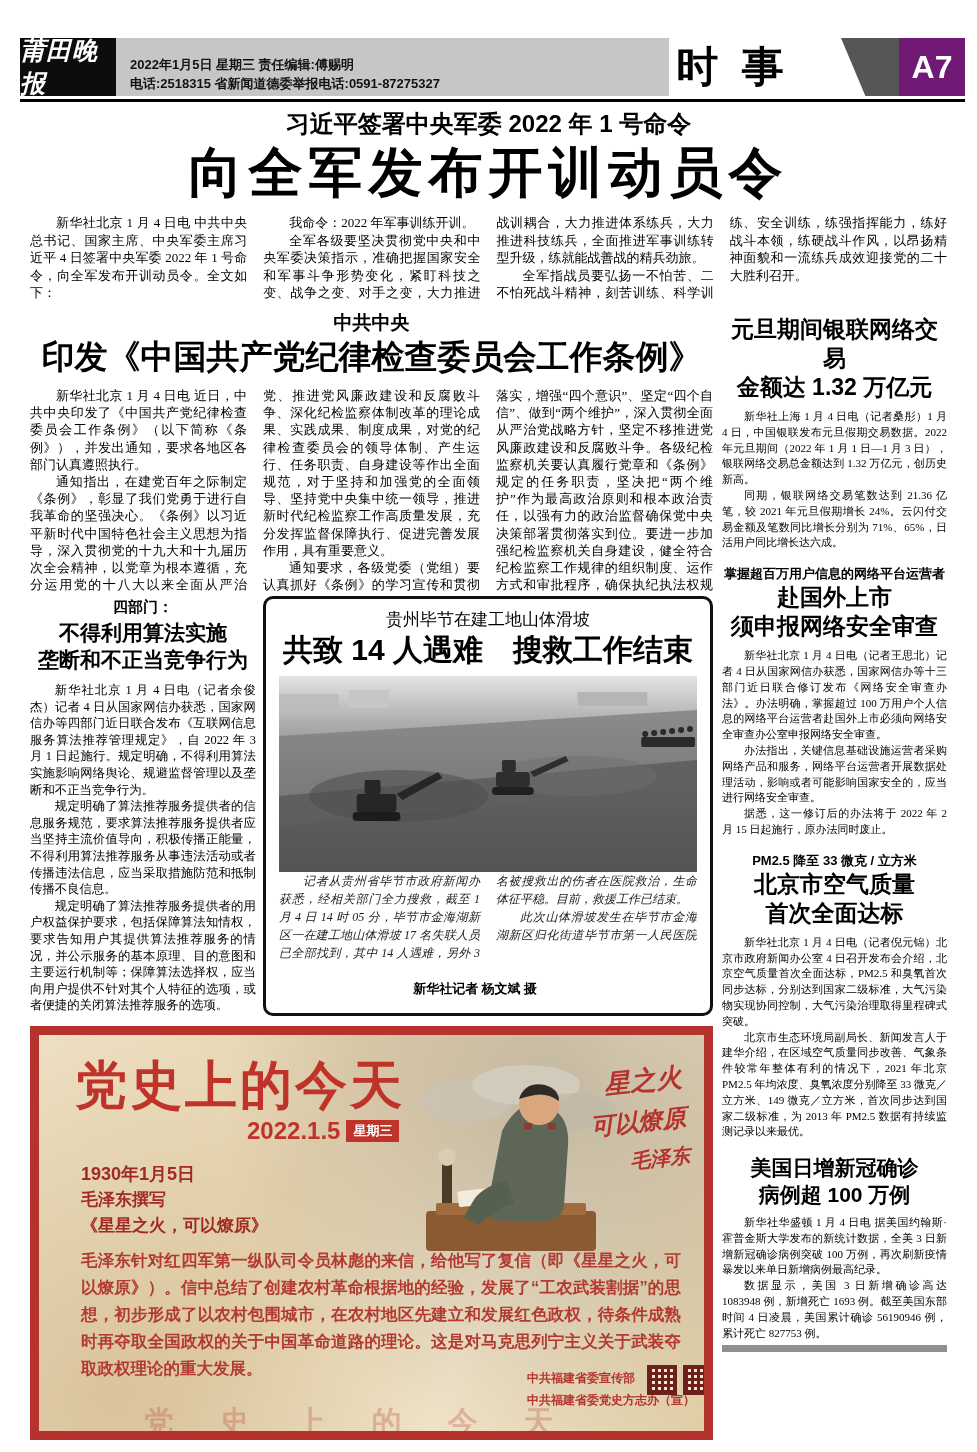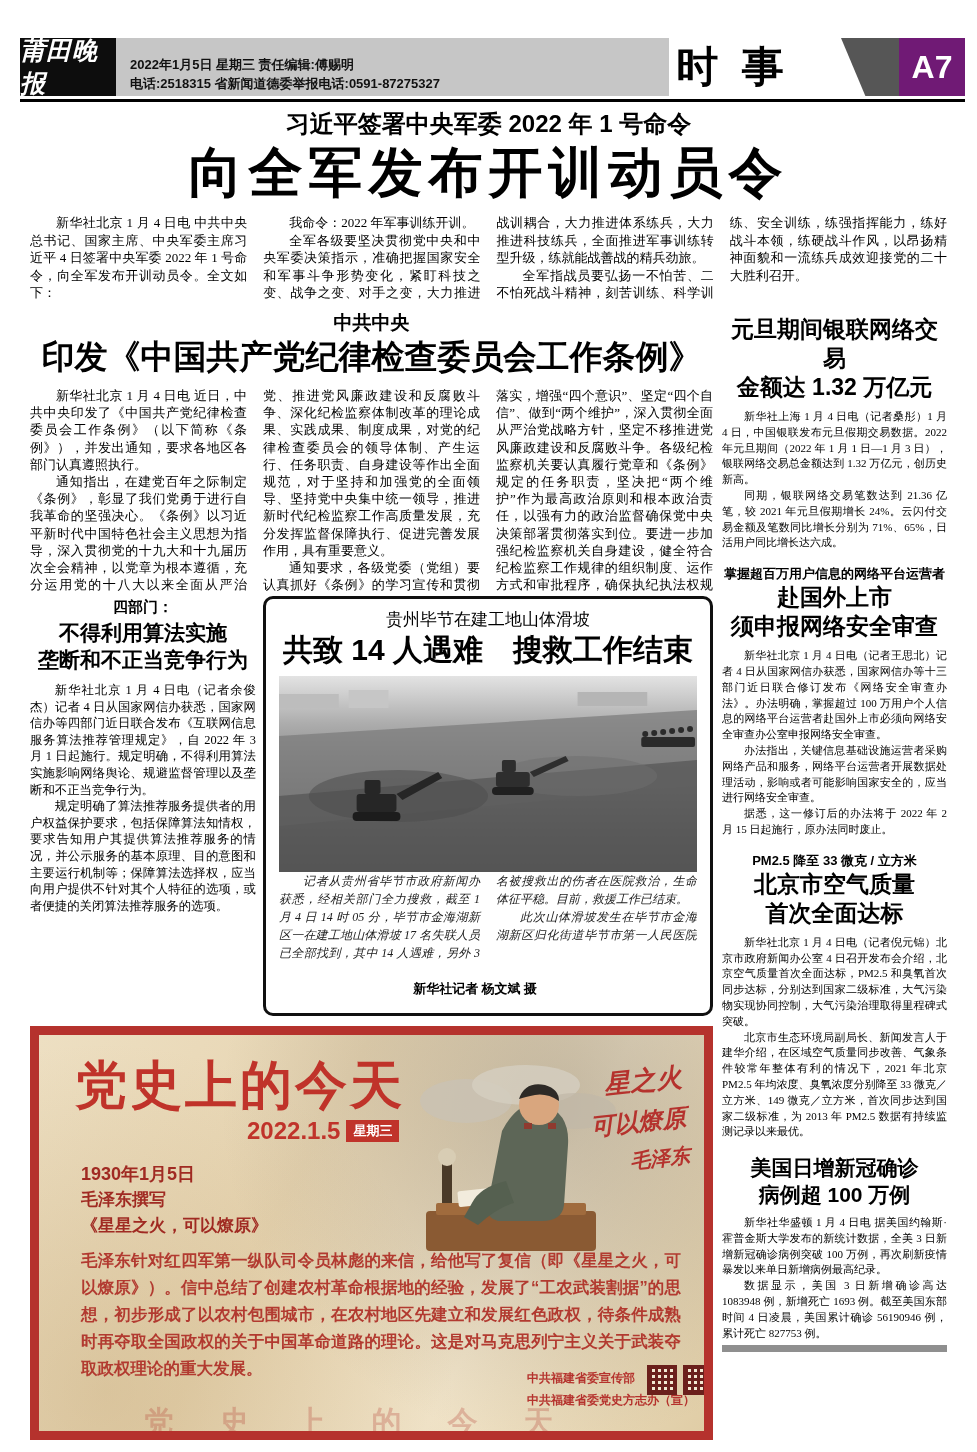--- a/index.html
+++ b/index.html
@@ -192,20 +192,21 @@
 </div>
 
 <div id="algo-story">
   <div class="kicker">四部门：</div>
   <div class="headline hd" style="text-align:center;">
     <div>不得利用算法实施</div>
     <div>垄断和不正当竞争行为</div>
   </div>
   <div class="rail-body btxt">
     <p>新华社北京 1 月 4 日电（记者余俊杰）记者 4 日从国家网信办获悉，国家网信办等四部门近日联合发布《互联网信息服务算法推荐管理规定》，自 2022 年 3 月 1 日起施行。规定明确，不得利用算法实施影响网络舆论、规避监督管理以及垄断和不正当竞争行为。</p>
+    <p>规定明确了算法推荐服务提供者的信息服务规范，要求算法推荐服务提供者应当坚持主流价值导向，积极传播正能量，不得利用算法推荐服务从事违法活动或者传播违法信息，应当采取措施防范和抵制传播不良信息。</p>
     <p>规定明确了算法推荐服务提供者的用户权益保护要求，包括保障算法知情权，要求告知用户其提供算法推荐服务的情况，并公示服务的基本原理、目的意图和主要运行机制等；保障算法选择权，应当向用户提供不针对其个人特征的选项，或者便捷的关闭算法推荐服务的选项。</p>
   </div>
 </div>
 
 <div id="landslide">
   <div class="kicker">贵州毕节在建工地山体滑坡</div>
   <div class="headline hd">共致 14 人遇难　搜救工作结束</div>
   <div class="photo">
     <svg viewBox="0 0 420 196" preserveAspectRatio="none">
       <rect x="0" y="18" width="60" height="14" fill="#bdbdbd"></rect>

